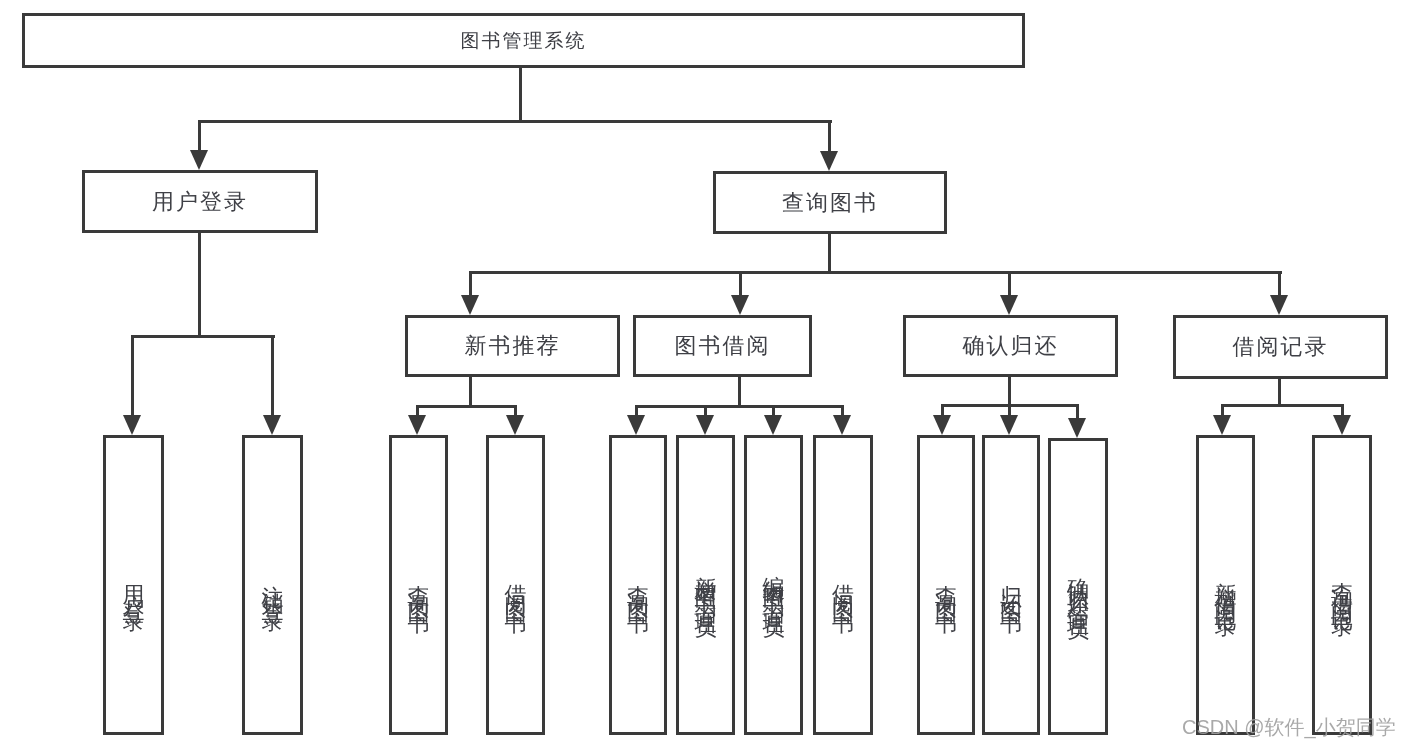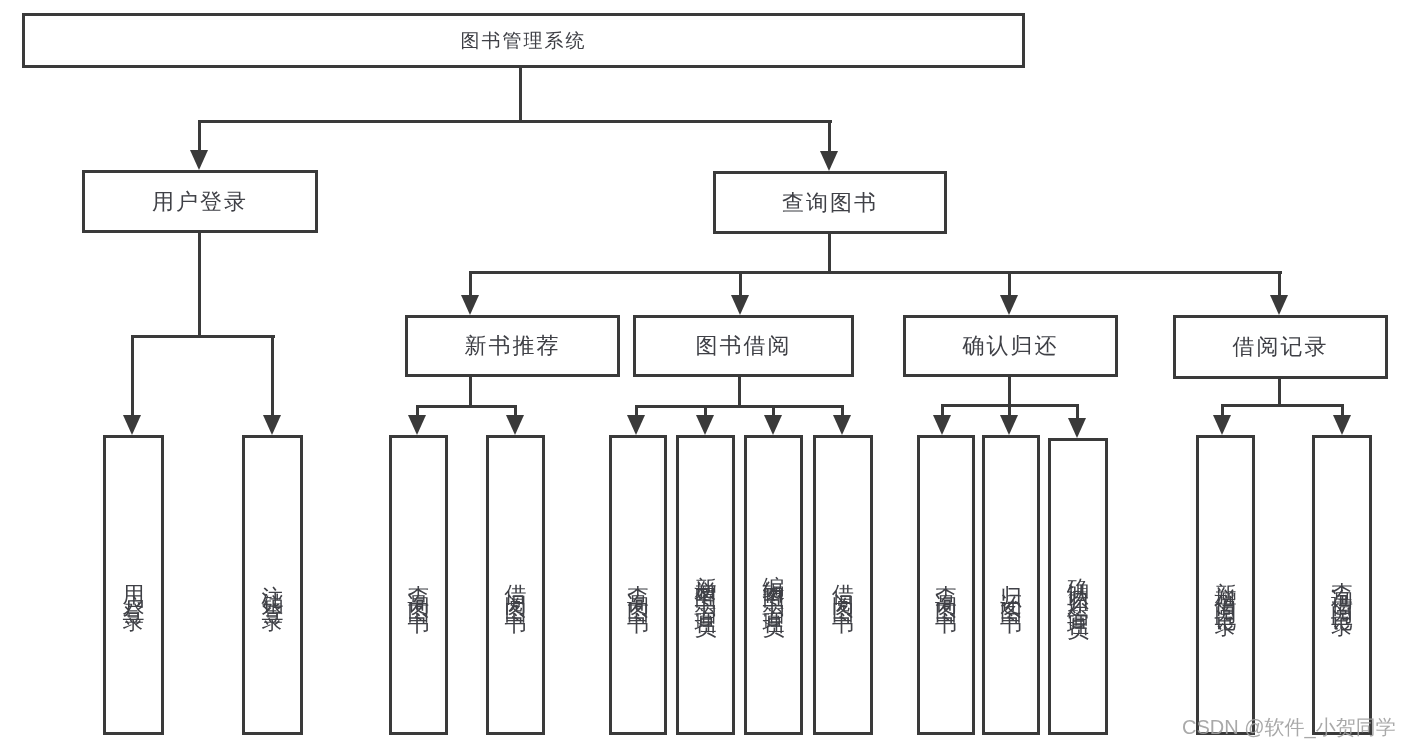--- a/index.html
+++ b/index.html
@@ -74,21 +74,21 @@
   <div class="box" style="left:82px;top:170px;width:236px;height:63px;">
     <span class="hlabel">用户登录</span>
   </div>
   <div class="box" style="left:713px;top:171px;width:234px;height:63px;">
     <span class="hlabel">查询图书</span>
   </div>
 
   <div class="box" style="left:363px;top:315px;width:215px;height:62px;margin-left:42px;">
     <span class="hlabel">新书推荐</span>
   </div>
-  <div class="box" style="left:633px;top:315px;width:221px;height:62px;">
+  <div class="box" style="left:633px;top:315px;width:179px;height:62px;">
     <span class="hlabel">图书借阅</span>
   </div>
   <div class="box" style="left:903px;top:315px;width:215px;height:62px;">
     <span class="hlabel">确认归还</span>
   </div>
   <div class="box" style="left:1173px;top:315px;width:215px;height:64px;align-items:center;">
     <span class="hlabel">借阅记录</span>
   </div>
 
   <div class="box" style="left:103px;top:435px;width:61px;height:300px;">

